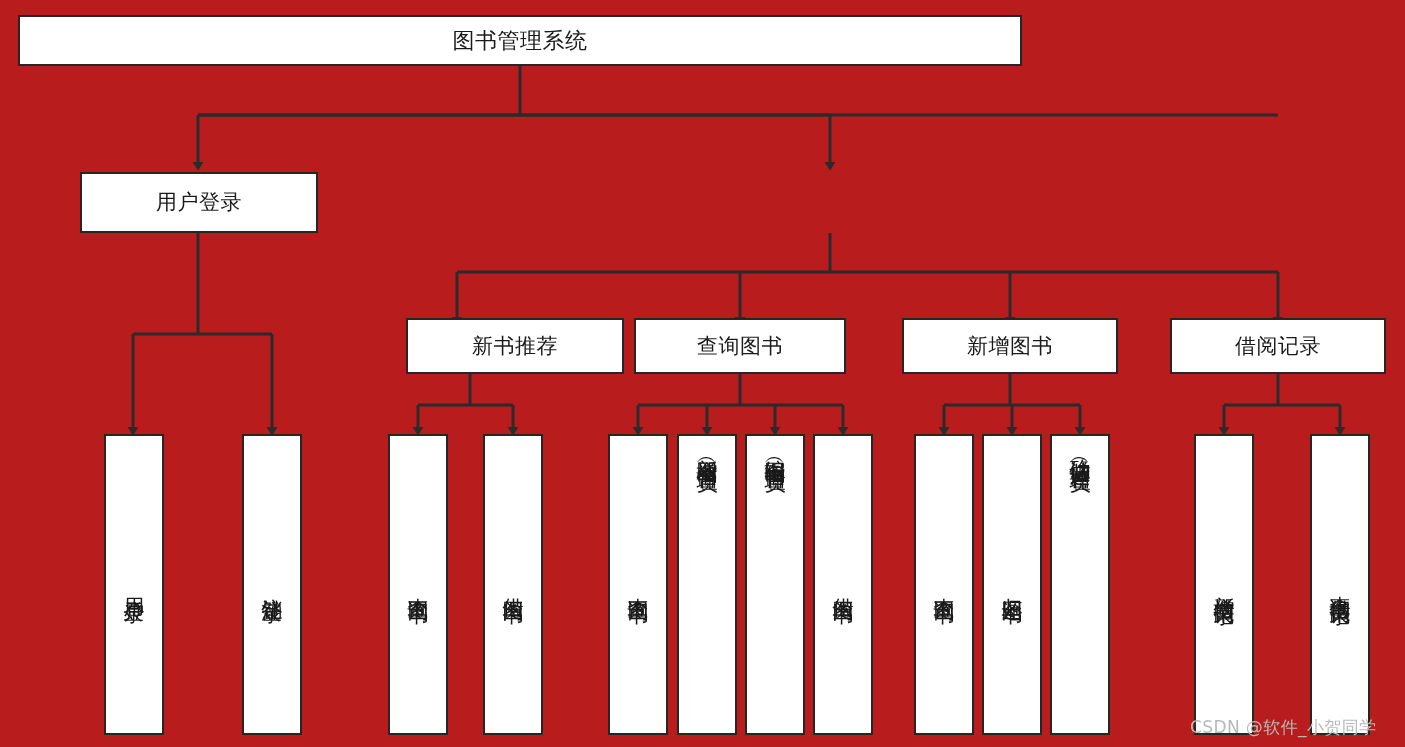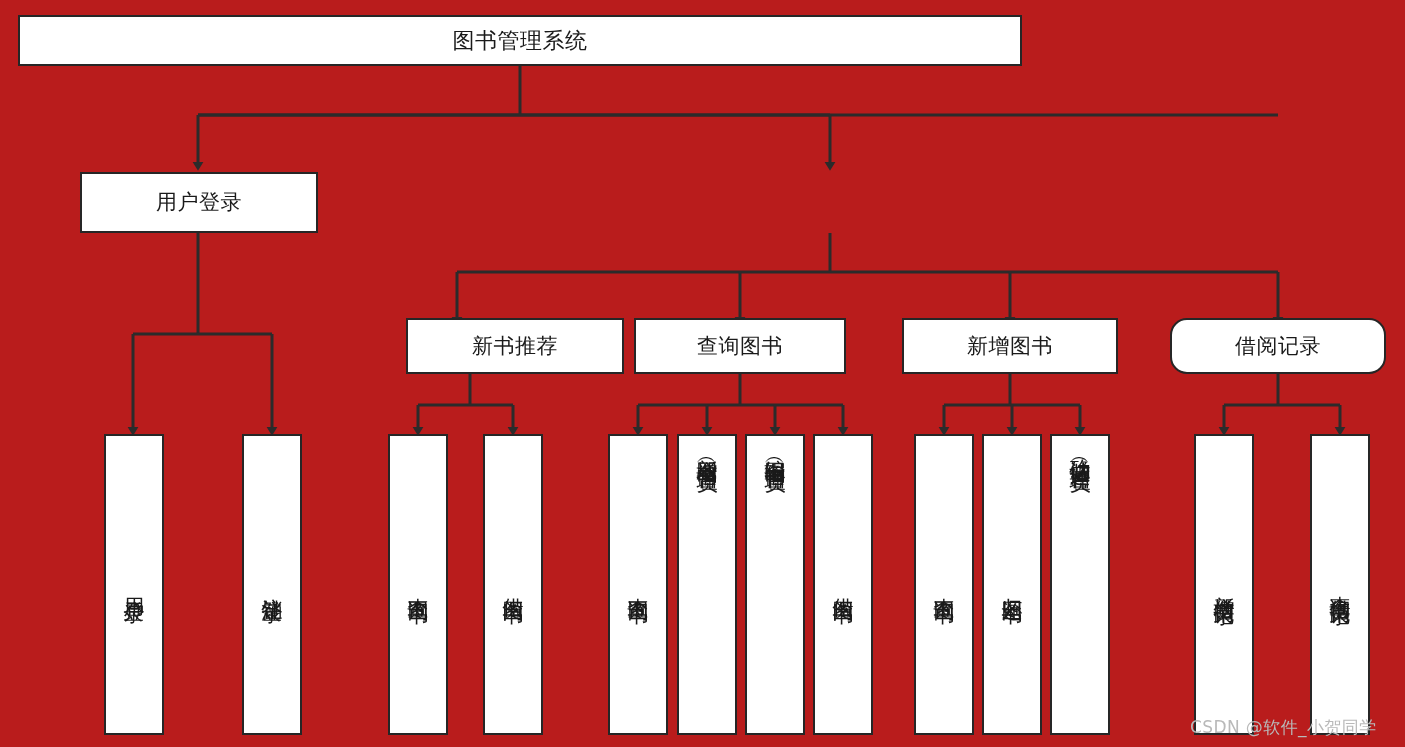--- a/index.html
+++ b/index.html
@@ -144,21 +144,21 @@
 
   <div class="node horiz" style="left:362px; top:318px; width:218px; height:56px;margin-left:44px;">
     <span class="label">新书推荐</span>
   </div>
   <div class="node horiz" style="left:634px; top:318px; width:212px; height:56px;">
     <span class="label">查询图书</span>
   </div>
   <div class="node horiz" style="left:902px; top:318px; width:216px; height:56px;">
     <span class="label">新增图书</span>
   </div>
-  <div class="node horiz" style="left:1170px; top:318px; width:216px; height:56px;border-radius:17px;">
+  <div class="node horiz" style="left:1170px; top:318px; width:216px; height:56px;">
     <span class="label">借阅记录</span>
   </div>
 
   <div class="node vert center" style="left:104px; top:434px; width:60px; height:301px;">
     <span class="label">用户登录</span>
   </div>
   <div class="node vert center" style="left:242px; top:434px; width:60px; height:301px;">
     <span class="label">注销登录</span>
   </div>
 

